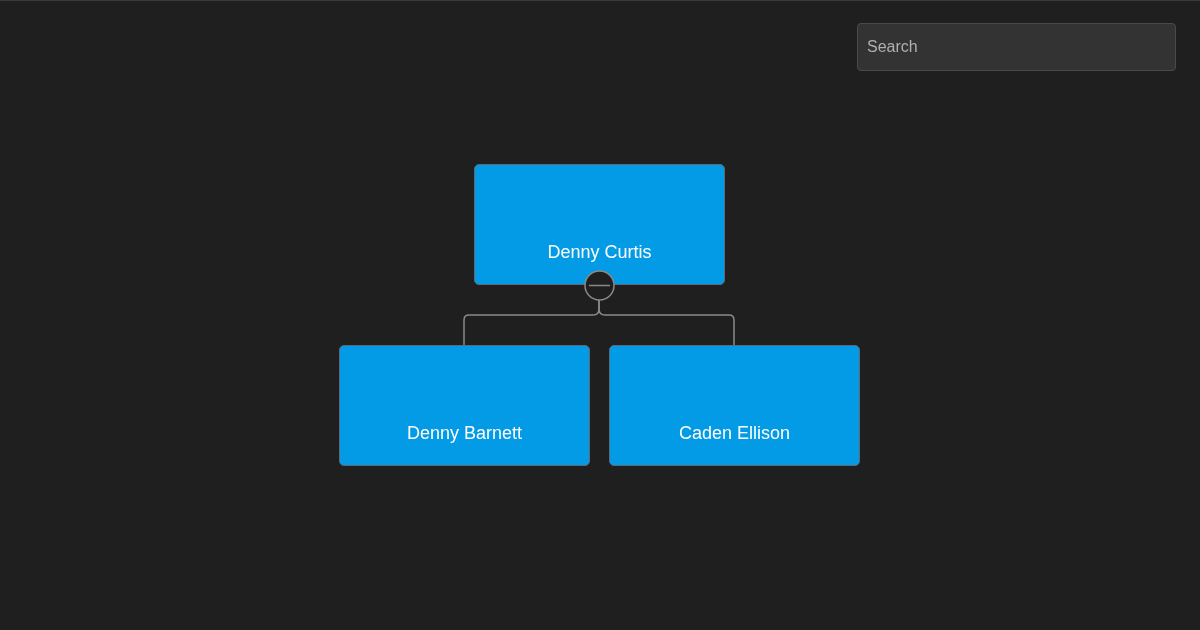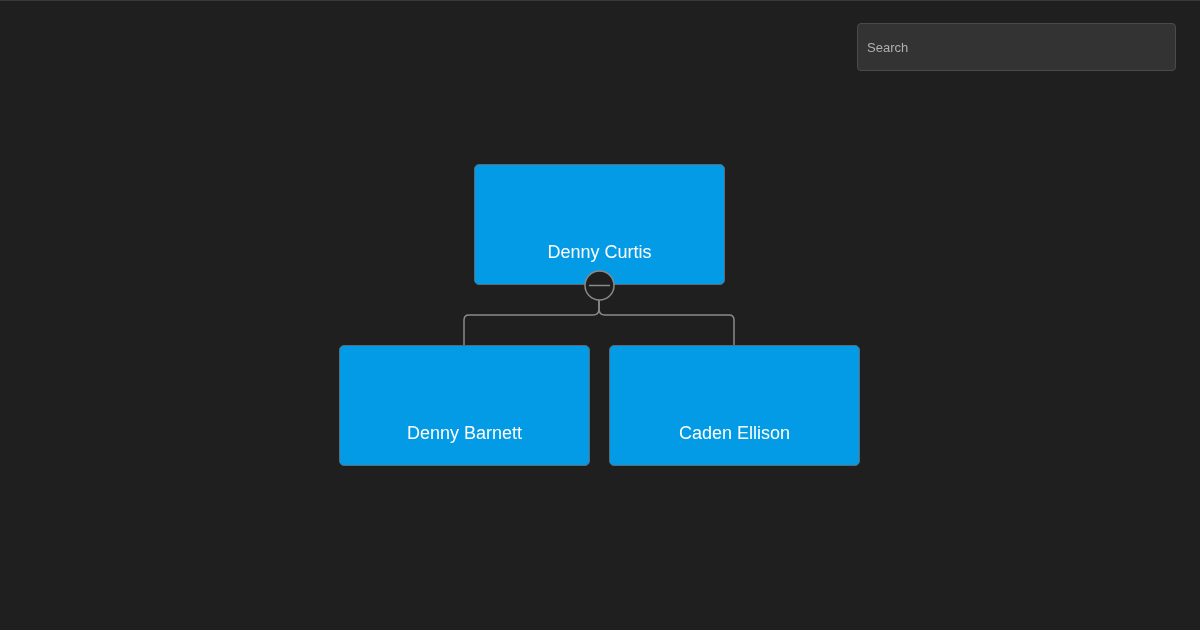--- a/index.html
+++ b/index.html
@@ -7,21 +7,21 @@
     width:1200px; height:630px; overflow:hidden;
     background:#1f1f1f;
     font-family:"Liberation Sans", sans-serif;
     position:relative;
   }
   .topline { position:absolute; left:0; top:0; width:1200px; height:1px; background:#3a3a3a; }
   .search {
     position:absolute; left:857px; top:23px; width:319px; height:48px;
     box-sizing:border-box;
     background:#333333; border:1px solid #4a4a4a; border-radius:4px;
-    color:#bdbdbd; font-size:13px; padding:0 9px; outline:none;
+    color:#bdbdbd; font-size:16px; padding:0 9px; outline:none;
     font-family:"Liberation Sans", sans-serif;
   }
   .search::placeholder { color:#b0b0b0; }
   .node {
     position:absolute; box-sizing:border-box;
     background:#039be5; border:1px solid #5a6a78; border-radius:5px;
     width:251px; height:121px; cursor:pointer;
   }
   .node .name {
     position:absolute; left:0; right:0; bottom:21px;

